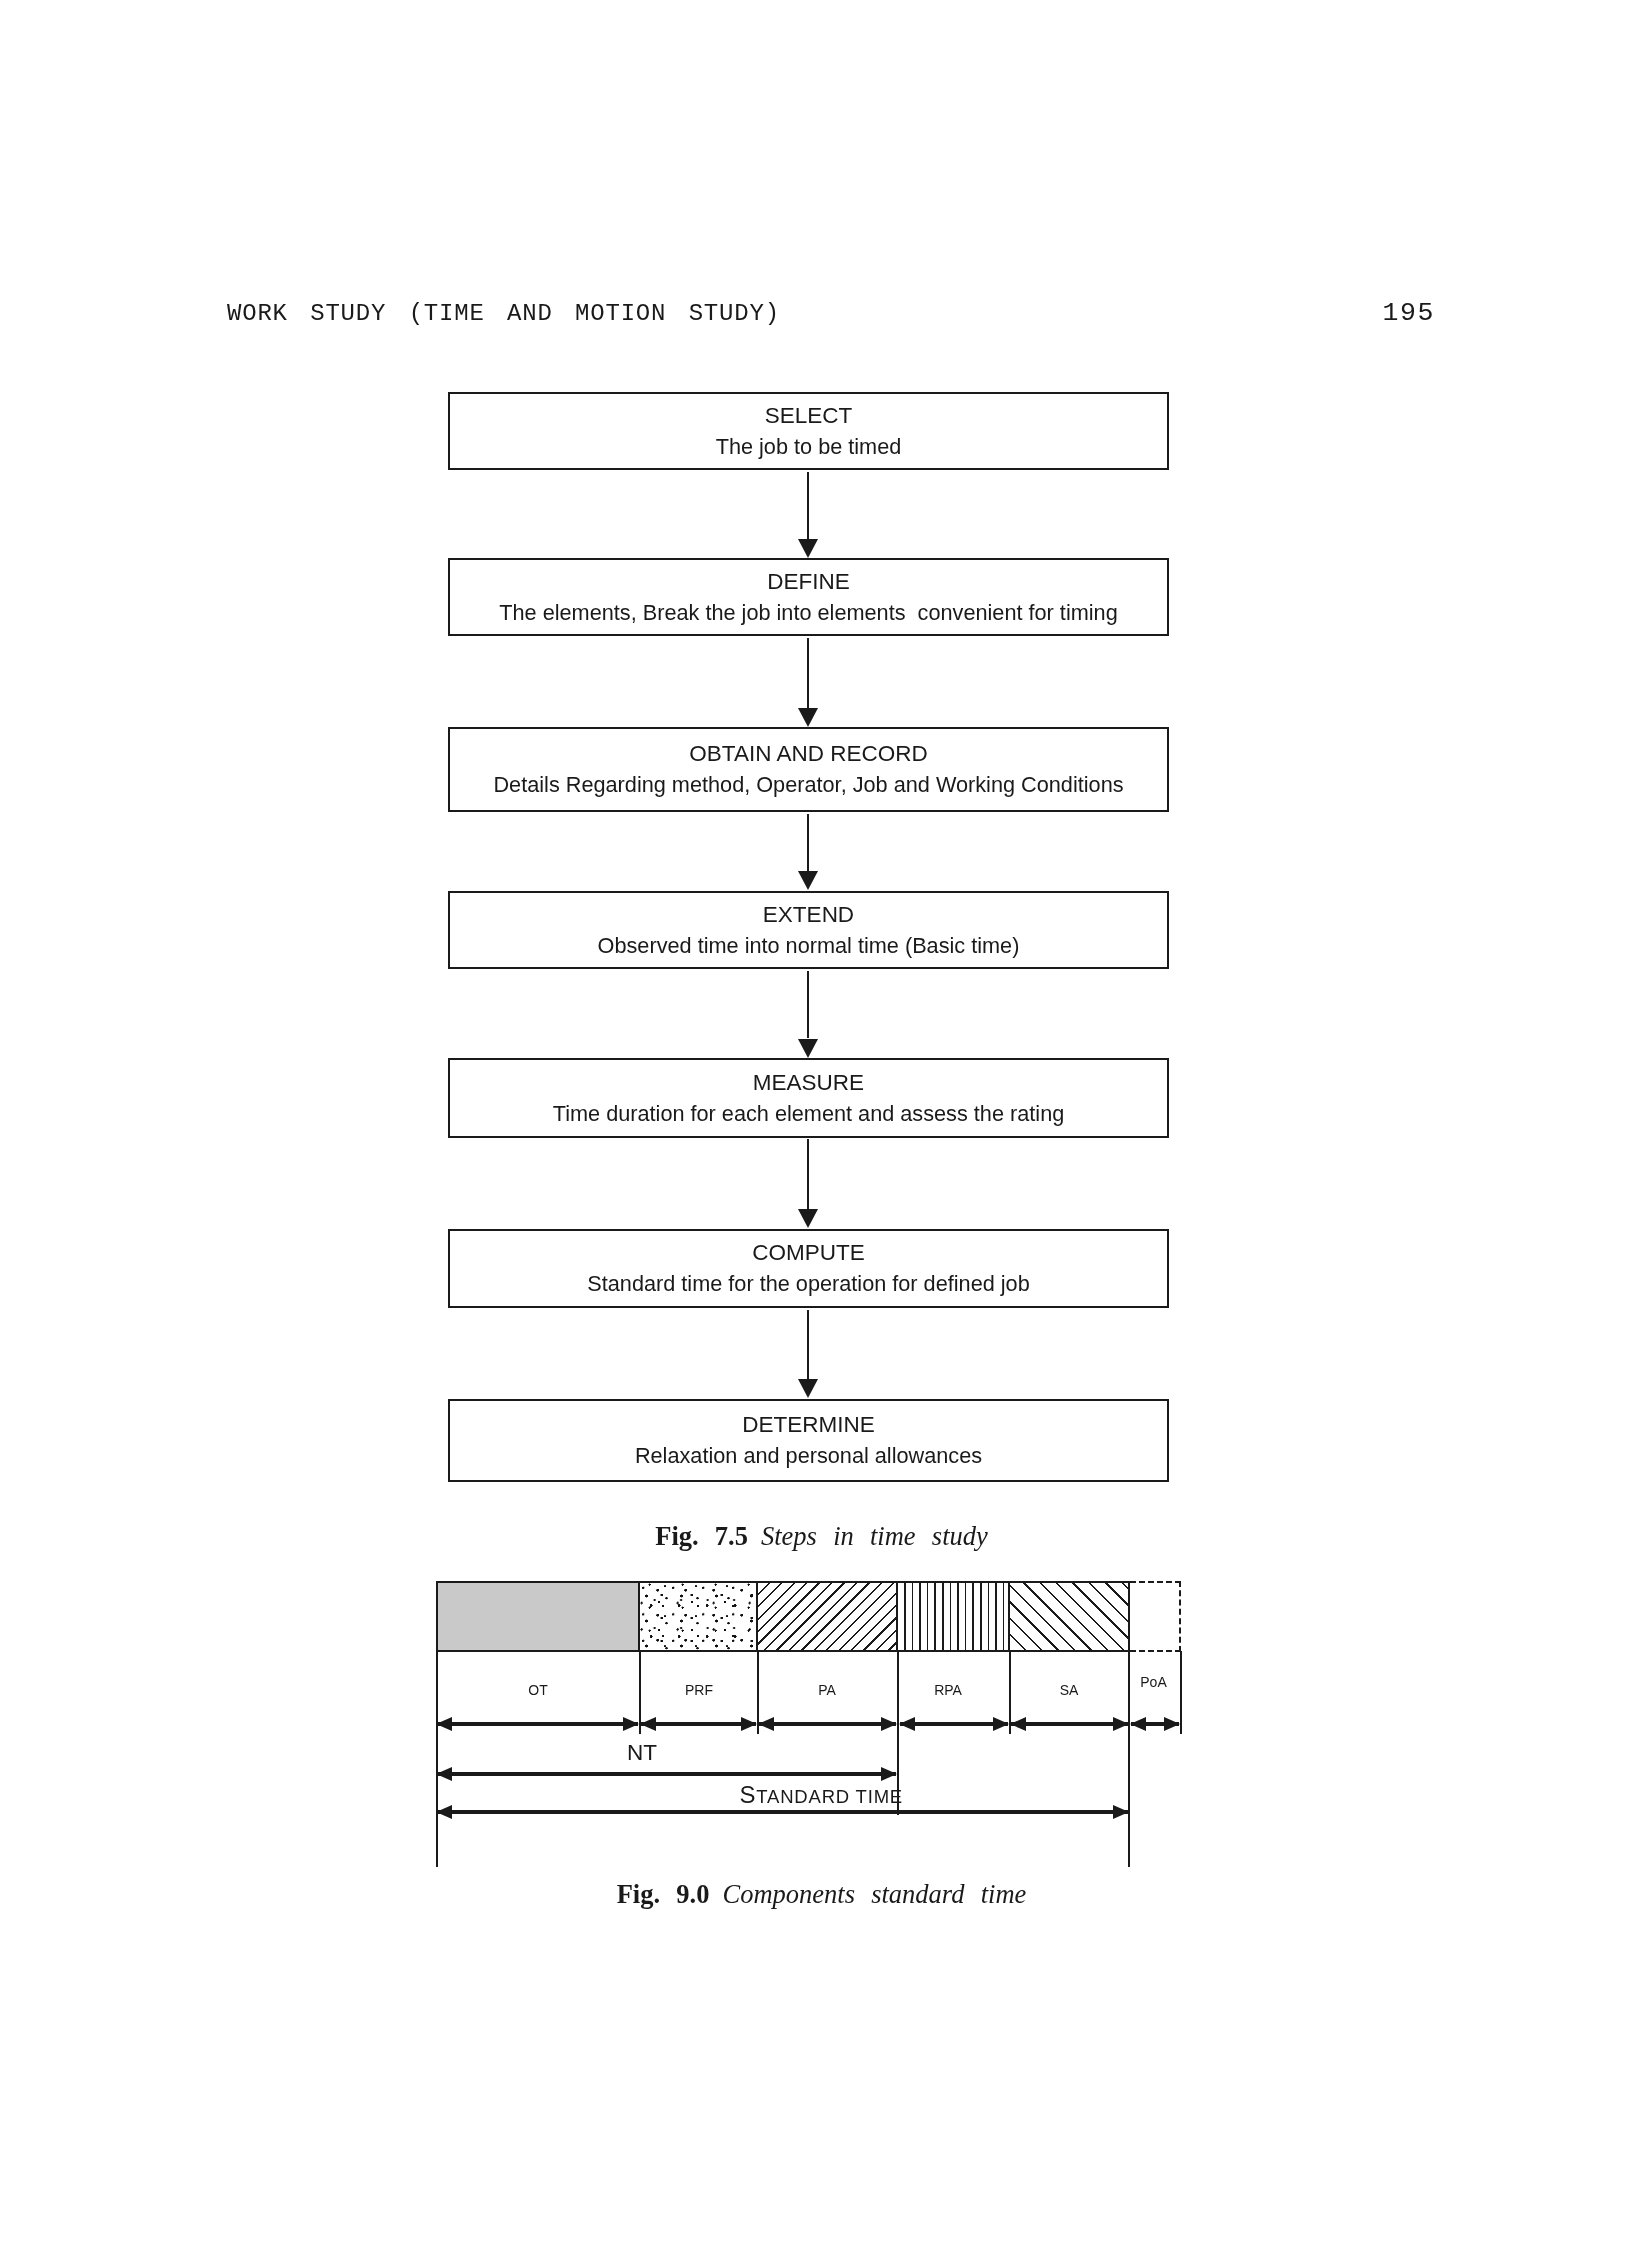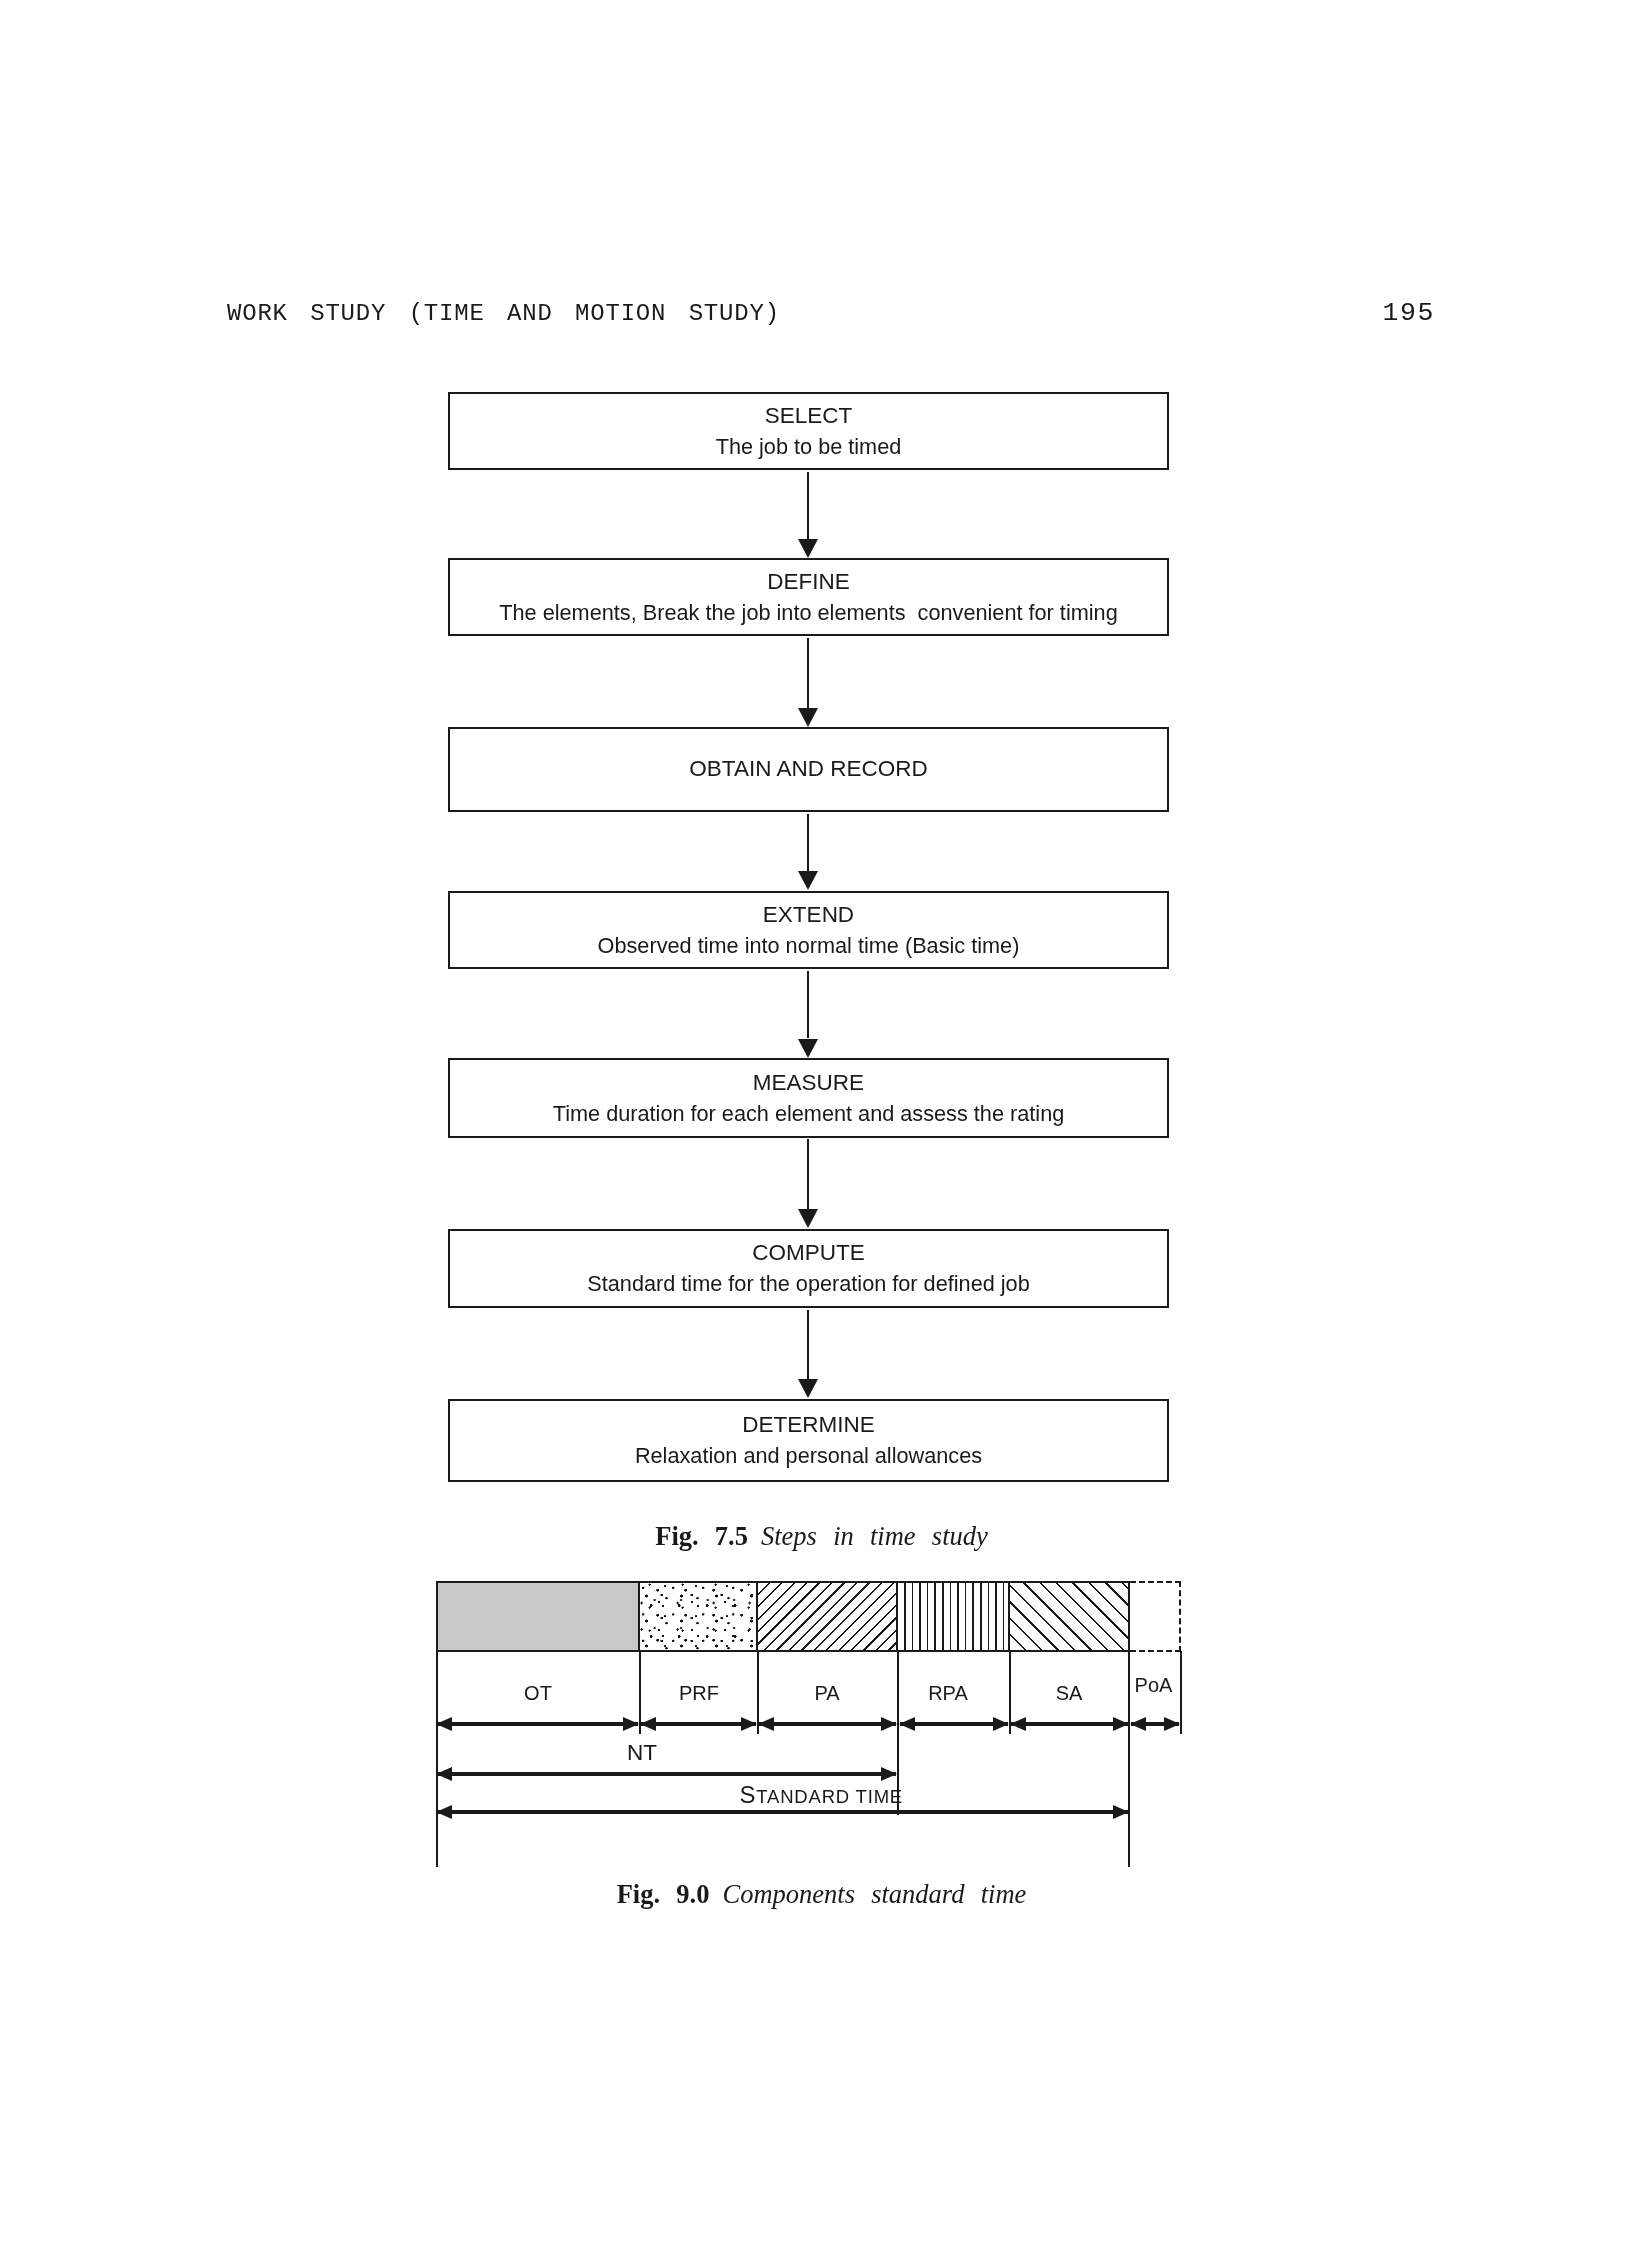--- a/index.html
+++ b/index.html
@@ -55,21 +55,21 @@
       transparent 0px,transparent 7.2px,#1a1a1a 7.2px,#1a1a1a 8.8px);}
   .seg-rpa{flex:139 0 0;background:repeating-linear-gradient(90deg,
       transparent 0px,transparent 6px,#1a1a1a 6px,#1a1a1a 7.6px);}
   .seg-sa{flex:150 0 0;background:repeating-linear-gradient(45deg,
       transparent 0px,transparent 10px,#1a1a1a 10px,#1a1a1a 11.6px);}
   .poa-box{position:absolute;left:1130px;top:1581px;width:51px;height:71px;box-sizing:border-box;
       border:2.4px dashed #1a1a1a;border-left:none;background:#fff;}
 
   .tick{position:absolute;width:1.6px;background:#1a1a1a;top:1651px;}
 
-  .slabel{position:absolute;top:1682px;text-align:center;font-size:20px;}
+  .slabel{position:absolute;top:1682px;text-align:center;font-size:14px;}
   .darrow{position:absolute;top:1722px;height:4px;background:#1a1a1a;}
   .darrow::before{content:"";position:absolute;left:-0.8px;top:50%;transform:translateY(-50%);
       width:0;height:0;border-top:7.2px solid transparent;border-bottom:7.2px solid transparent;
       border-right:16px solid #1a1a1a;}
   .darrow::after{content:"";position:absolute;right:-0.8px;top:50%;transform:translateY(-50%);
       width:0;height:0;border-top:7.2px solid transparent;border-bottom:7.2px solid transparent;
       border-left:16px solid #1a1a1a;}
   .nt-label{position:absolute;left:562px;width:160px;top:1740px;text-align:center;font-size:22.5px;}
   .nt-arrow{top:1772px;}
   .st-label{position:absolute;left:502px;width:401px;top:1781px;text-align:right;letter-spacing:0.8px;}
@@ -100,20 +100,21 @@
       <div class="ftitle">DEFINE</div>
       <div class="fsub">The elements, Break the job into elements  convenient for timing</div>
     </div>
     <div class="flowarrow" style="top:638px;height:89px">
       <div class="stem" style="height:70px"></div>
         <div class="head"></div>
     </div>
 
     <div class="fbox" style="top:727px;height:85px">
       <div class="ftitle">OBTAIN AND RECORD</div>
+      <div class="fsub">Details Regarding method, Operator, Job and Working Conditions</div>
     </div>
     <div class="flowarrow" style="top:814px;height:76px">
       <div class="stem" style="height:57px"></div>
         <div class="head"></div>
     </div>
 
     <div class="fbox" style="top:891px;height:78px">
       <div class="ftitle">EXTEND</div>
       <div class="fsub">Observed time into normal time (Basic time)</div>
     </div>

